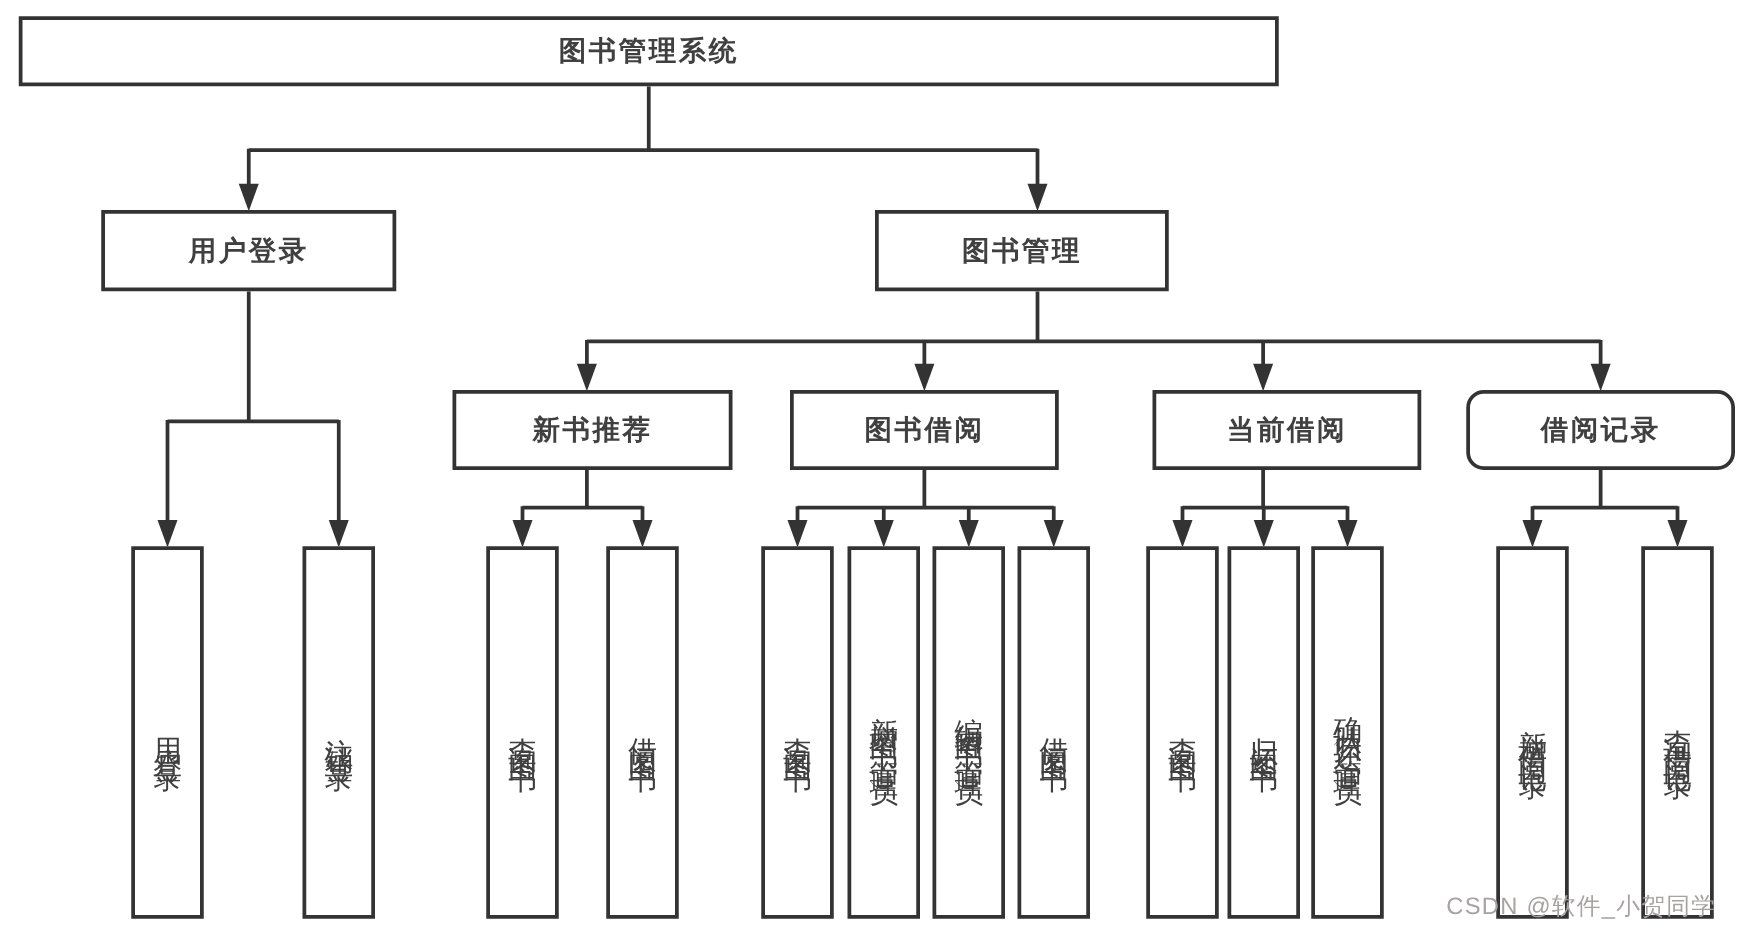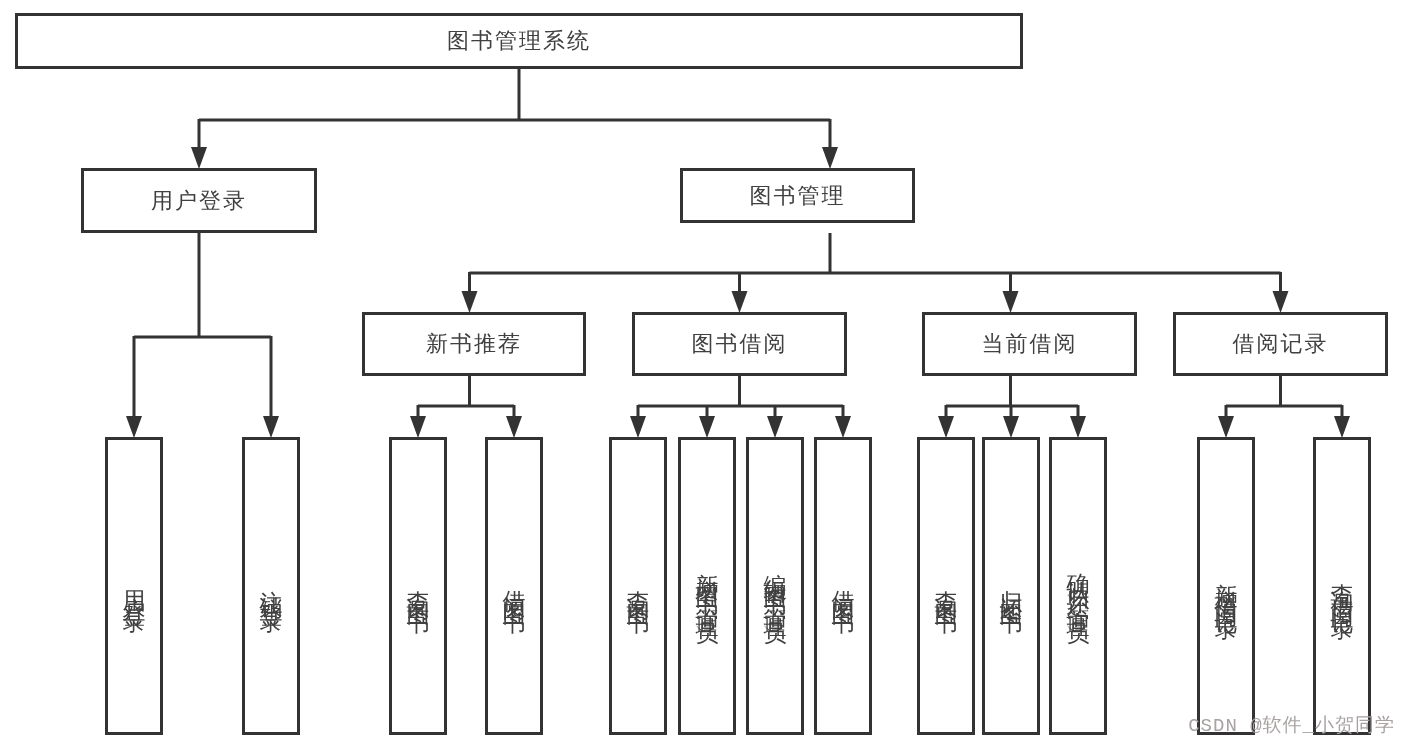--- a/index.html
+++ b/index.html
@@ -5,28 +5,28 @@
   html,body{margin:0;padding:0;background:#fff;}
   .stage{
     position:relative;width:1405px;height:747px;background:#ffffff;
     font-family:"Liberation Sans","DejaVu Sans",sans-serif;overflow:hidden;
   }
   .wires{position:absolute;left:0;top:0;z-index:1;}
   .node{
     position:absolute;box-sizing:border-box;border:3px solid #333333;background:#ffffff;
     display:flex;align-items:center;justify-content:center;color:#404040;z-index:2;
   }
-  .hnode{font-size:22px;letter-spacing:2px;font-weight:400;}
+  .hnode{font-size:22px;letter-spacing:2px;font-weight:700;}
   .vnode span{
     writing-mode:vertical-rl;text-orientation:mixed;
     font-size:23px;letter-spacing:7px;line-height:1;white-space:nowrap;
   }
   .watermark{
-    position:absolute;right:10px;bottom:9px;z-index:6;
-    font-size:19px;color:#a8a2a2;letter-spacing:1px;font-family:Liberation Mono, monospace;
+    position:absolute;right:32px;bottom:9px;z-index:6;
+    font-size:19px;color:#a8a2a2;letter-spacing:1px;
   }
 </style>
 </head>
 <body>
 
 <div class="stage">
 
   <svg class="wires" width="1405" height="747" viewBox="0 0 1405 747">
     <path fill="none" stroke="#333333" stroke-width="3" d="
       M519 69 V120 M199 120 H830 M199 119 V150 M830 119 V150
@@ -56,26 +56,26 @@
       <polygon points="1003,416 1019,416 1011,438"></polygon>
       <polygon points="1070,416 1086,416 1078,438"></polygon>
       <polygon points="1218,416 1234,416 1226,438"></polygon>
       <polygon points="1334,416 1350,416 1342,438"></polygon>
     </g>
   </svg>
 
   <div class="node hnode" style="left:15px;top:13px;width:1008px;height:56px;">图书管理系统</div>
 
   <div class="node hnode" style="left:81px;top:168px;width:236px;height:65px;">用户登录</div>
-  <div class="node hnode" style="left:680px;top:168px;width:235px;height:55px;">图书管理</div>
+  <div class="node hnode" style="left:700px;top:168px;width:235px;height:65px;">图书管理</div>
 
   <div class="node hnode" style="left:362px;top:312px;width:224px;height:64px;">新书推荐</div>
   <div class="node hnode" style="left:632px;top:312px;width:215px;height:64px;">图书借阅</div>
   <div class="node hnode" style="left:903px;top:312px;width:215px;height:64px;margin-left:19px;">当前借阅</div>
-  <div class="node hnode" style="left:1173px;top:312px;width:215px;height:64px;">借阅记录</div>
+  <div class="node hnode" style="left:1173px;top:312px;width:215px;height:64px;border-radius:14px;">借阅记录</div>
 
   <div class="node vnode" style="left:105px;top:437px;width:58px;height:298px;">
     <span>用户登录</span>
     </div>
   <div class="node vnode" style="left:242px;top:437px;width:58px;height:298px;">
     <span>注销登录</span>
     </div>
 
   <div class="node vnode" style="left:389px;top:437px;width:58px;height:298px;">
     <span>查询图书</span>

